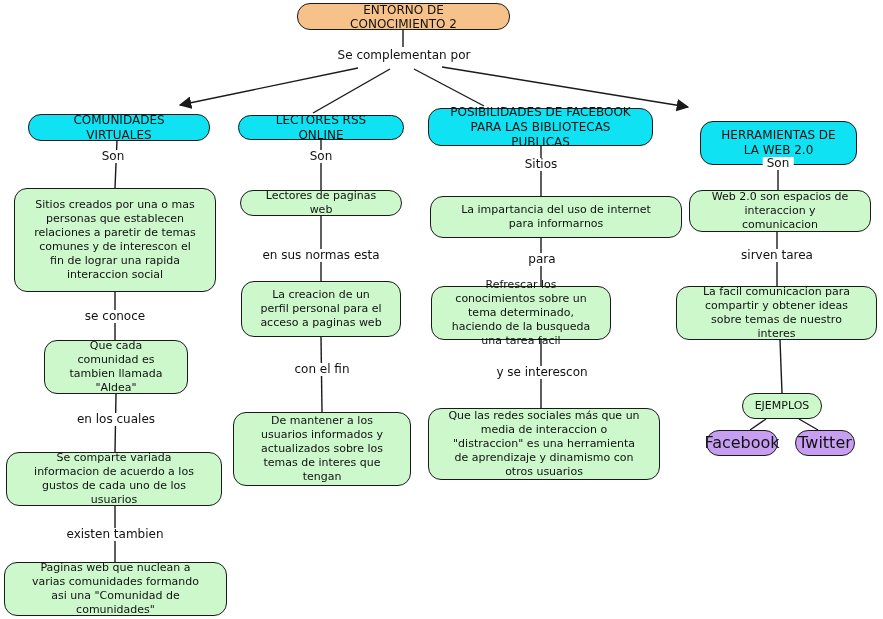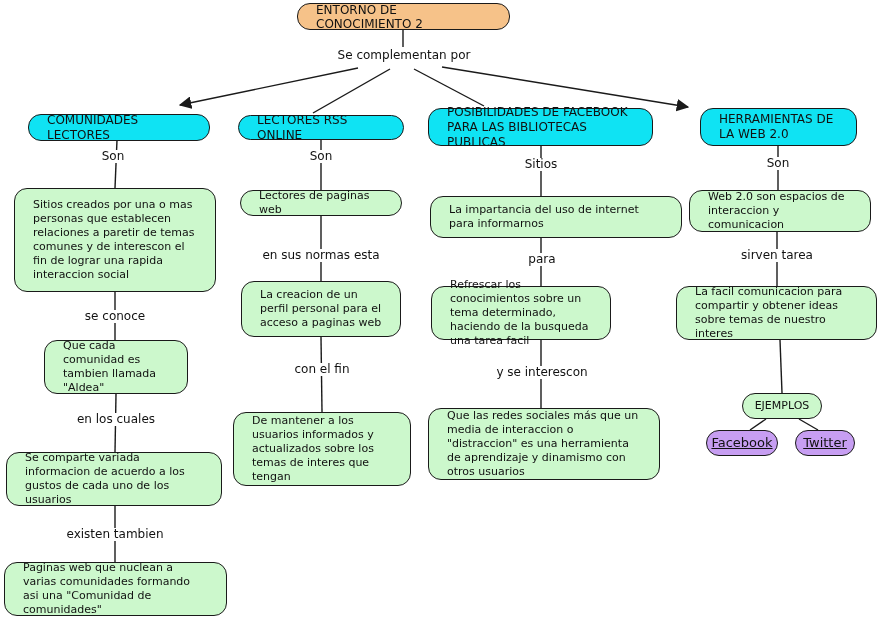--- a/index.html
+++ b/index.html
@@ -10,30 +10,30 @@
     background: var(--background, #fff);
     font-family: "DejaVu Sans", "Liberation Sans", sans-serif;
     color: #111;
     overflow: hidden;
   }
   svg.connectors { position:absolute; left:0; top:0; width:883px; height:619px; }
   .node {
     position: absolute;
     box-sizing: border-box;
     display: flex; align-items: center; justify-content: center;
-    text-align: left;
+    text-align: center;
     border: 1.4px solid var(--border, #1a1a1a);
     border-radius: 13px;
     padding: 3px 18px;
     font-size: 11px; line-height: 14px;
   }
   .topic    { background: var(--topic-fill, #F6C289); font-size: 12px; }
   .category { background: var(--category-fill, #0FE3F3); font-size: 12px; line-height: 15px; }
   .concept  { background: var(--concept-fill, #CCF8CC); }
-  .example  { background: var(--example-fill, #C79EF2); font-size: 13px; text-decoration: underline; }
+  .example  { background: var(--example-fill, #C79EF2); font-size: 16px; }
   .linklabel {
     position: absolute;
     transform: translateX(-50%);
     background: var(--background, #fff);
     padding: 0 4px;
     white-space: nowrap;
     font-size: 12px; line-height: 13px;
   }
 </style>
 </head>
@@ -71,21 +71,21 @@
       <line x1="777" y1="232" x2="777" y2="286"></line>
       <line x1="780" y1="340" x2="782" y2="393"></line>
       <line x1="766" y1="419" x2="750" y2="430"></line>
       <line x1="799" y1="419" x2="818" y2="430"></line>
     </g>
   </svg>
 
   <div class="node topic" style="left:297px;top:3px;width:213px;height:27px">ENTORNO DE CONOCIMIENTO 2</div>
   <div class="linklabel" style="left:404px;top:49px">Se complementan por</div>
 
-  <div class="node category" style="left:28px;top:114px;width:182px;height:27px">COMUNIDADES LECTORES</div>
+  <div class="node category" style="left:28px;top:114px;width:182px;height:27px">COMUNIDADES VIRTUALES</div>
   <div class="linklabel" style="left:113px;top:150px">Son</div>
   <div class="node concept" style="left:14px;top:188px;width:202px;height:104px">Sitios creados por una o mas personas que establecen relaciones a paretir de temas comunes y de interescon el fin de lograr una rapida interaccion social</div>
   <div class="linklabel" style="left:115px;top:310px">se conoce</div>
   <div class="node concept" style="left:44px;top:340px;width:144px;height:54px">Que cada comunidad es tambien llamada "Aldea"</div>
   <div class="linklabel" style="left:116px;top:413px">en los cuales</div>
   <div class="node concept" style="left:6px;top:452px;width:216px;height:54px">Se comparte variada informacion de acuerdo a los gustos de cada uno de los usuarios</div>
   <div class="linklabel" style="left:115px;top:528px">existen tambien</div>
   <div class="node concept" style="left:4px;top:562px;width:223px;height:54px">Paginas web que nuclean a varias comunidades formando asi una "Comunidad de comunidades"</div>
 
   <div class="node category" style="left:238px;top:115px;width:166px;height:25px">LECTORES RSS ONLINE</div>
@@ -97,21 +97,21 @@
   <div class="node category" style="left:428px;top:108px;width:225px;height:38px">POSIBILIDADES DE FACEBOOK PARA LAS BIBLIOTECAS PUBLICAS</div>
 
   <div class="node concept" style="left:233px;top:412px;width:178px;height:74px">De mantener a los usuarios informados y actualizados sobre los temas de interes que tengan</div>
   <div class="linklabel" style="left:541px;top:158px">Sitios</div>
   <div class="node concept" style="left:430px;top:196px;width:252px;height:42px">La impartancia del uso de internet para informarnos</div>
   <div class="linklabel" style="left:542px;top:253px">para</div>
   <div class="node concept" style="left:431px;top:286px;width:180px;height:54px">Refrescar los conocimientos sobre un tema determinado, haciendo de la busqueda una tarea facil</div>
   <div class="linklabel" style="left:542px;top:366px">y se interescon</div>
   <div class="node concept" style="left:428px;top:408px;width:232px;height:72px">Que las redes sociales más que un media de interaccion o "distraccion" es una herramienta de aprendizaje y dinamismo con otros usuarios</div>
 
-  <div class="node category" style="left:700px;top:108px;width:157px;height:38px">HERRAMIENTAS DE LA WEB 2.0</div>
+  <div class="node category" style="left:700px;top:121px;width:157px;height:44px">HERRAMIENTAS DE LA WEB 2.0</div>
   <div class="linklabel" style="left:778px;top:157px">Son</div>
   <div class="node concept" style="left:689px;top:190px;width:182px;height:42px">Web 2.0 son espacios de interaccion y comunicacion</div>
   <div class="linklabel" style="left:777px;top:249px">sirven tarea</div>
   <div class="node concept" style="left:676px;top:286px;width:201px;height:54px">La facil comunicacion para compartir y obtener ideas sobre temas de nuestro interes</div>
   <div class="node concept" style="left:742px;top:393px;width:80px;height:26px">EJEMPLOS</div>
   <div class="node example" style="left:706px;top:430px;width:72px;height:26px">Facebook</div>
   <div class="node example" style="left:795px;top:430px;width:60px;height:26px">Twitter</div>
 
 </div>
 

